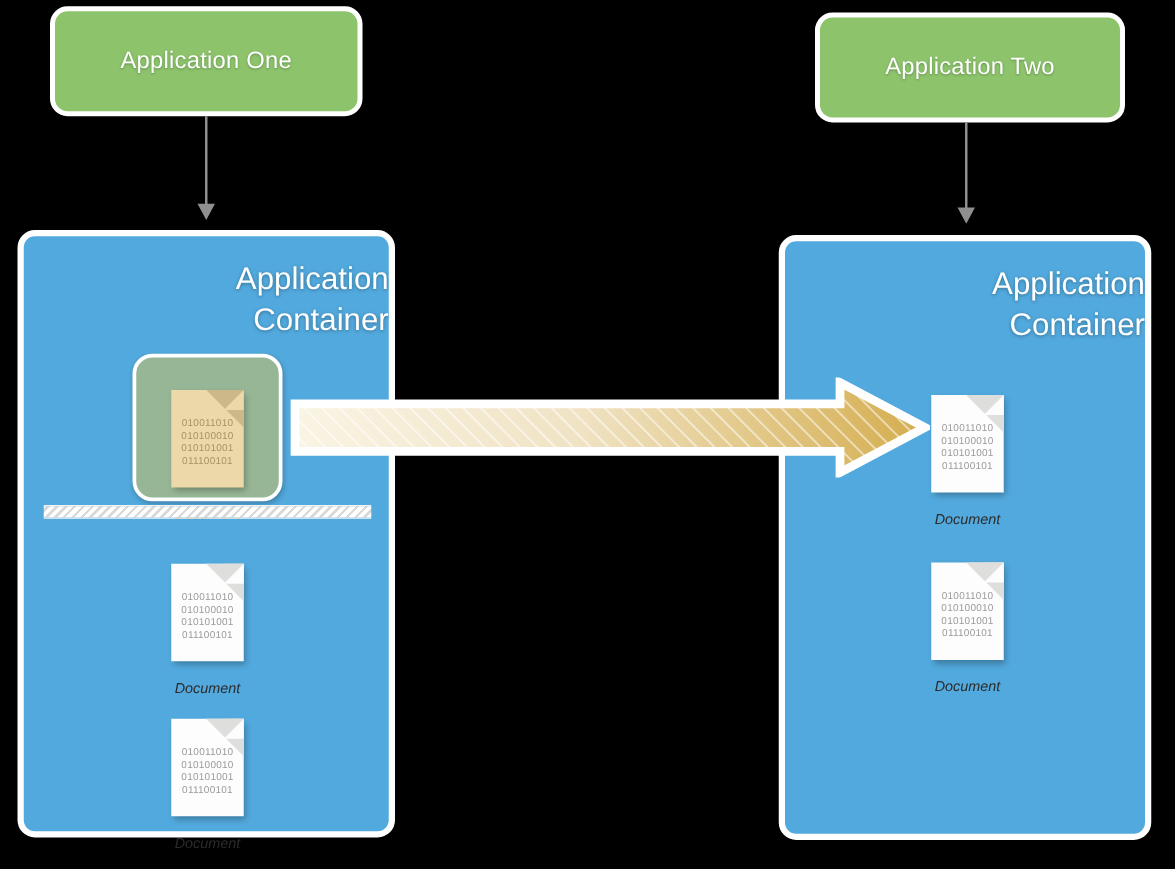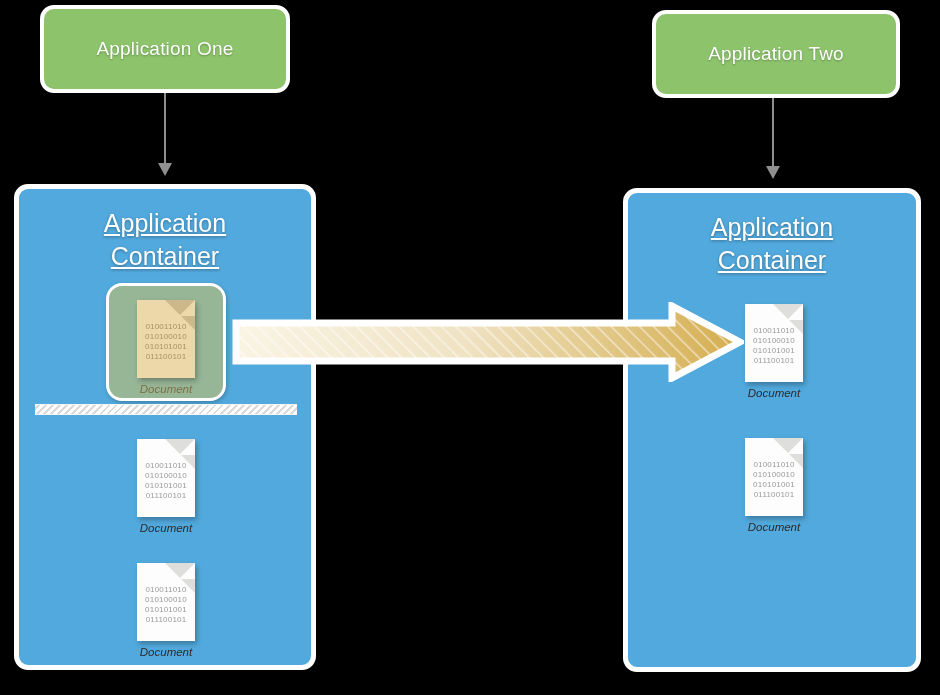--- a/index.html
+++ b/index.html
@@ -67,39 +67,38 @@
     box-shadow: 2px 3px 6px rgba(0,0,0,0.35);
   }
   #container-left  { left: 14px;  top: 184px; width: 302px; height: 486px; }
   #container-right { left: 623px; top: 188px; width: 298px; height: 484px; }
 
   .container-title {
     position: absolute;
     left: 0;
     right: 0;
     top: 18px;
-    text-align: center;
+    text-align: right;
     color: #ffffff;
     font-size: 25px;
     line-height: 33px;
     text-shadow: 0 1px 3px rgba(0,0,0,0.35);
-    text-decoration: underline;
   }
 
   
   .doc {
     position: absolute;
     width: 66px;
     text-align: center;
   }
   .doc-page {
     position: relative;
     width: 58px;
     height: 78px;
-    margin: 4px auto;
+    margin: 16px auto;
     background: #fdfdfd;
     box-shadow: 2px 3px 5px rgba(0,0,0,0.28);
   }
   .doc-page::after {
     
     content: "";
     position: absolute;
     top: 0;
     right: 0;
     width: 0;

